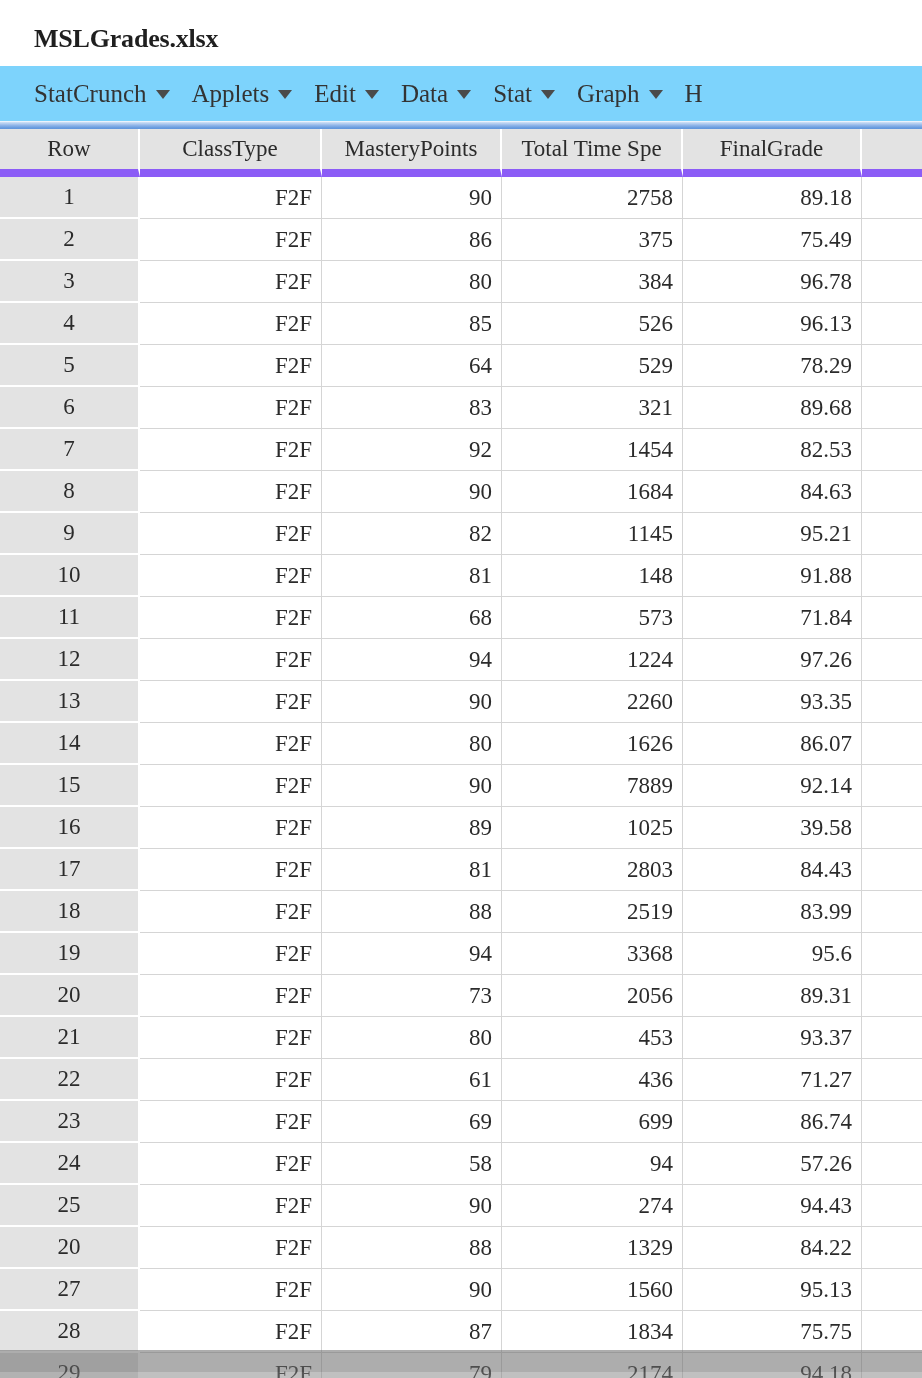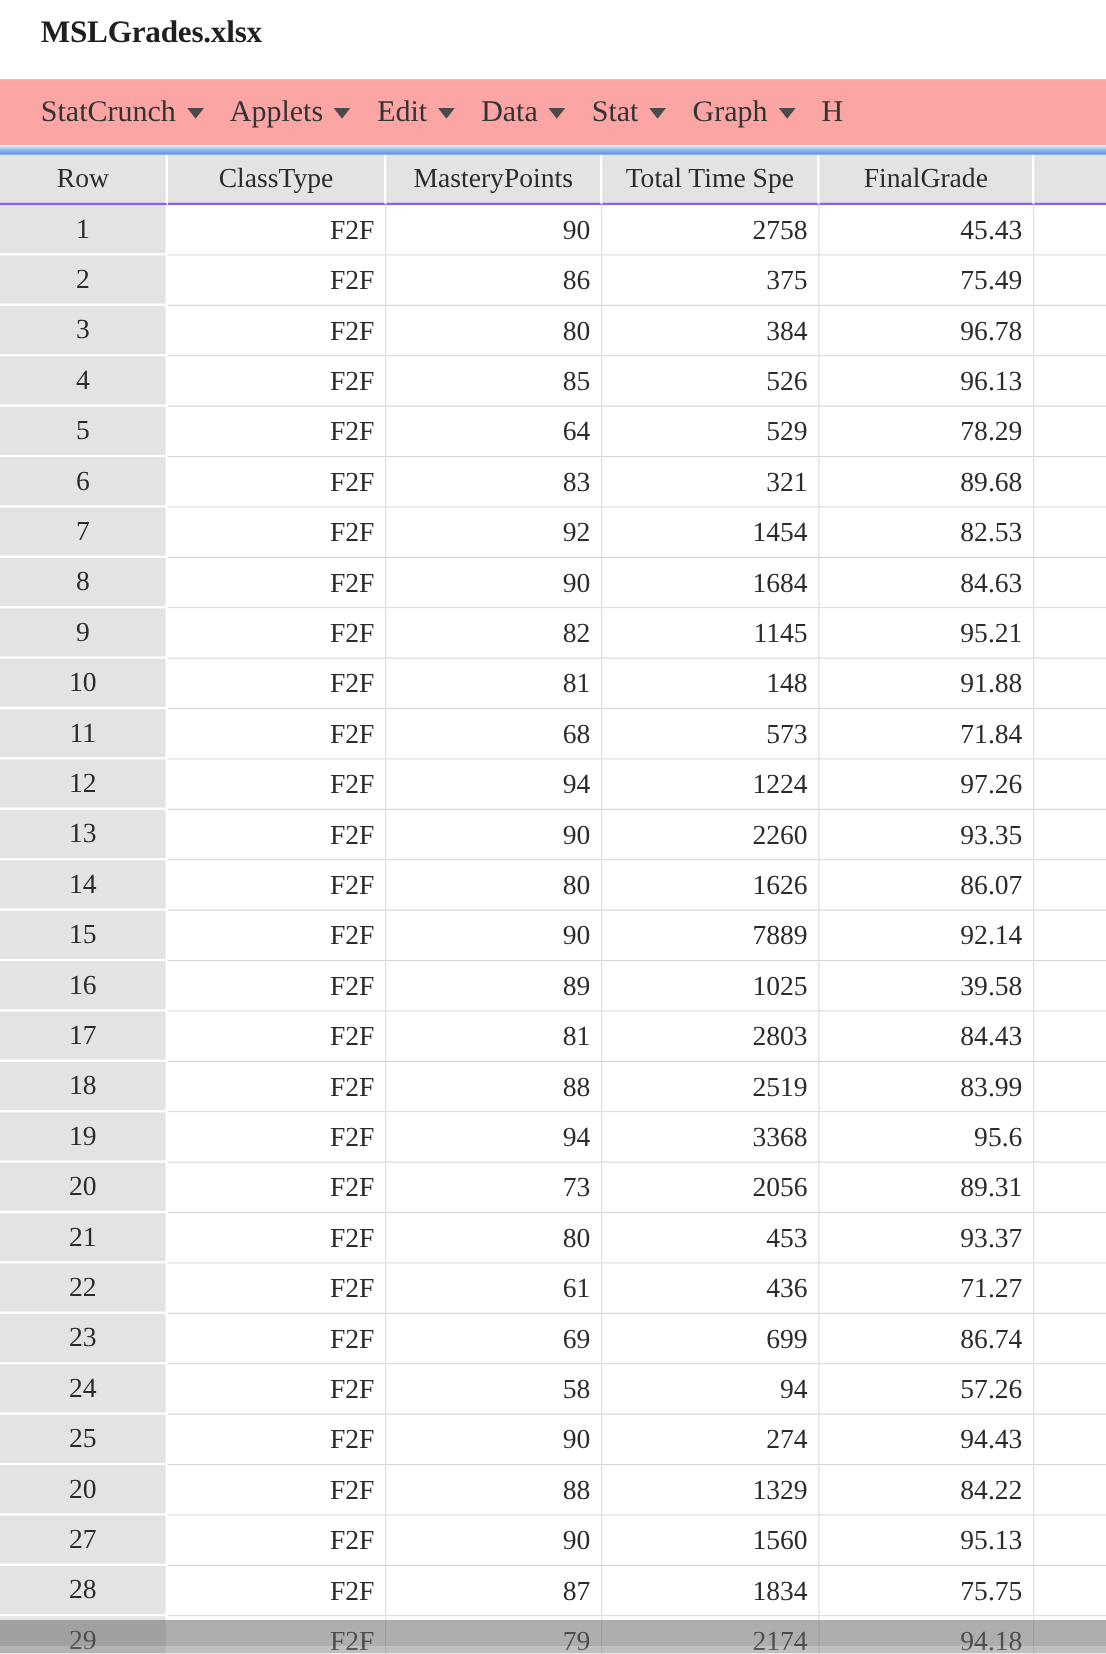--- a/index.html
+++ b/index.html
@@ -14,37 +14,37 @@
     font-family: "Liberation Serif", "DejaVu Serif", serif;
     color: #1f1f1f;
     position: relative;
   }
 
   
   #app-title {
     font-size: 26px;
     font-weight: bold;
     letter-spacing: -0.2px;
-    padding: 10px 0 0 34px;
+    padding: 22px 0 0 34px;
     line-height: 34px;
     white-space: nowrap;
   }
 
   
   #menubar {
     position: absolute;
     top: 66px;
     left: 0;
     width: 922px;
     height: 55px;
     display: flex;
     align-items: center;
     white-space: nowrap;
     overflow: hidden;
-    background: #fca5a5;
+    background: #7dd3fc;
   }
   .menu-item {
     display: inline-flex;
     align-items: center;
     font-size: 25px;
     color: #333333;
     margin-right: 22px;
     line-height: 30px;
   }
   .menu-item:first-child { margin-left: 34px; }
@@ -109,21 +109,21 @@
     box-sizing: border-box;
     font-weight: normal;
     color: #2b2b2b;
   }
 
   
   thead th {
     background: #e3e3e3;
     text-align: center;
     border-right: 2px solid #ffffff;
-    border-bottom: 2px solid #8b5cf6;
+    border-bottom: 8px solid #8b5cf6;
     color: #333333;
   }
   thead th.corner-blank { border-right: none; }
 
   
   td.rownum {
     background: #e3e3e3;
     text-align: center;
     border-right: 2px solid #ffffff;
     border-bottom: 2px solid #ffffff;
@@ -216,21 +216,21 @@
           <th>FinalGrade</th>
           <th class="corner-blank"></th>
         </tr>
     </thead>
     <tbody id="table-body">
         <tr>
           <td class="rownum">1</td>
           <td class="data">F2F</td>
           <td class="data">90</td>
           <td class="data">2758</td>
-          <td class="data">45.43</td>
+          <td class="data">89.18</td>
           <td class="blankcell"></td>
         </tr>
         <tr>
           <td class="rownum">2</td>
           <td class="data">F2F</td>
           <td class="data">86</td>
           <td class="data">375</td>
           <td class="data">75.49</td>
           <td class="blankcell"></td>
         </tr>

